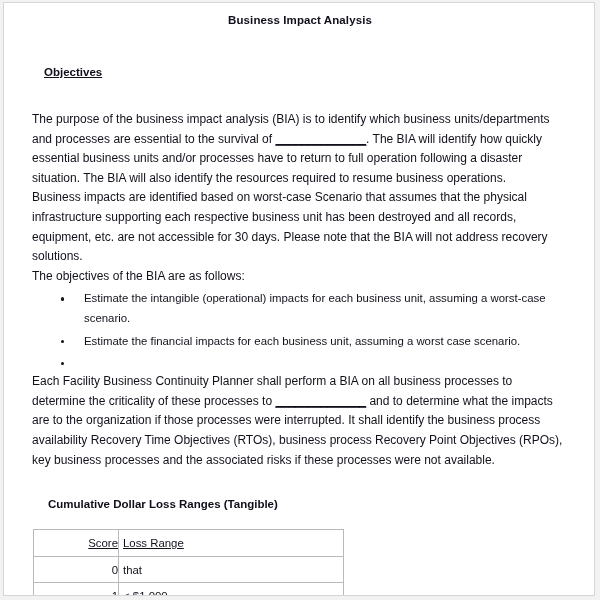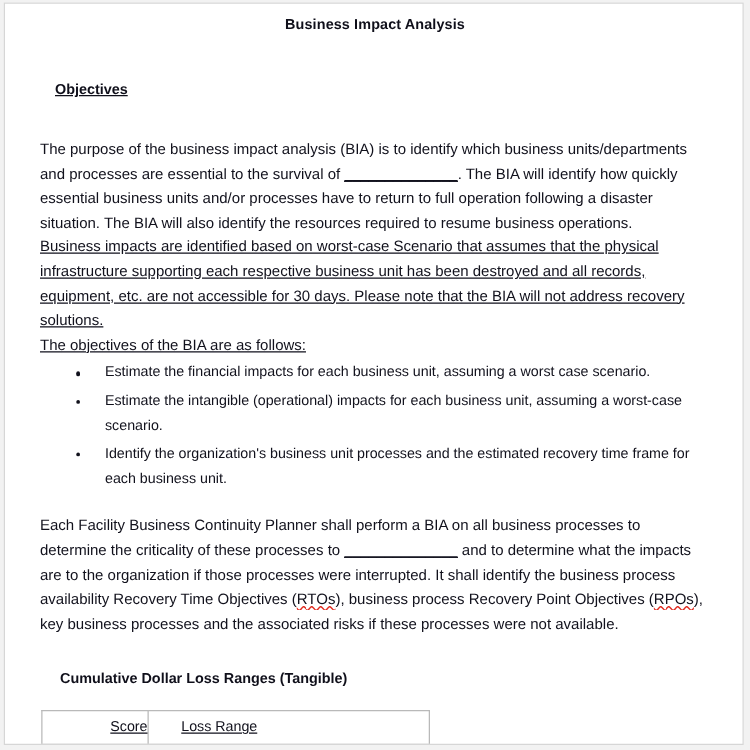--- a/index.html
+++ b/index.html
@@ -69,30 +69,28 @@
   p.body-text {
     font-size: 12px;
     color: #11111c;
     line-height: 19.6px;
     margin: 0;
     text-align: left;
   }
 
   .para-gap {
     margin-top: 16px;
-    text-decoration: underline;
   }
 
   .blank-fill {
     text-decoration: underline;
     letter-spacing: -0.2px;
   }
 
   .misspelled {
-    text-decoration: underline;
     text-decoration-color: #e02b20;
     text-decoration-style: wavy;
     text-decoration-thickness: 1px;
     text-underline-offset: 1px;
   }
 
   ul.bullets {
     list-style: none;
     margin: 0;
     padding: 0;
@@ -126,21 +124,21 @@
     border-collapse: collapse;
     width: 310px;
     table-layout: fixed;
   }
 
   table.loss-table td {
     border: 1px solid #b9b9b9;
     height: 25px;
     font-size: 11.4px;
     color: #11111c;
-    padding: 0 0 0 26px;
+    padding: 0 0 0 4px;
     vertical-align: middle;
   }
 
   table.loss-table col.c-score { width: 85px; }
   table.loss-table col.c-range { width: 225px; }
 
   table.loss-table td.score-cell {
     text-align: right;
     padding: 0;
   }
@@ -172,31 +170,30 @@
 
     <div class="spacer-18"></div>
 
     <p class="body-text"><span>The purpose of the business impact analysis (BIA) is to identify which business units/departments and processes are essential to the survival of </span><span class="blank-fill">______________</span><span>. The BIA will identify how quickly essential business units and/or processes have to return to full operation following a disaster situation. The BIA will also identify the resources required to resume business operations.</span></p>
 
     <p class="body-text para-gap">Business impacts are identified based on worst-case Scenario that assumes that the physical infrastructure supporting each respective business unit has been destroyed and all records, equipment, etc. are not accessible for 30 days. Please note that the BIA will not address recovery solutions.</p>
 
     <p class="body-text para-gap">The objectives of the BIA are as follows:</p>
 
     <ul class="bullets">
+      <li>
+        <span class="dot"></span>
+        <span>Estimate the intangible (operational) impacts for each business unit, assuming a worst-case scenario.</span>
+      </li>
       <li>
         <span class="dot"></span>
         <span>Estimate the financial impacts for each business unit, assuming a worst case scenario.</span>
       </li>
       <li>
         <span class="dot"></span>
-        <span>Estimate the intangible (operational) impacts for each business unit, assuming a worst-case scenario.</span>
-      </li>
-      <li>
-        <span class="dot"></span>
-        <span>Identify the organization's business unit processes and the estimated recovery time frame for each business unit.</span>
       </li>
     </ul>
 
 
     <div class="spacer-18"></div>
 
     <p class="body-text"><span>Each Facility Business Continuity Planner shall perform a BIA on all business processes to determine the criticality of these processes to </span><span class="blank-fill">______________</span><span> and to determine what the impacts are to the organization if those processes were interrupted. It shall identify the business process availability Recovery Time Objectives (</span><span class="misspelled">RTOs</span><span>), business process Recovery Point Objectives (</span><span class="misspelled">RPOs</span><span>), key business processes and the associated risks if these processes were not available.</span></p>
 
     <div class="spacer-10"></div>
 

